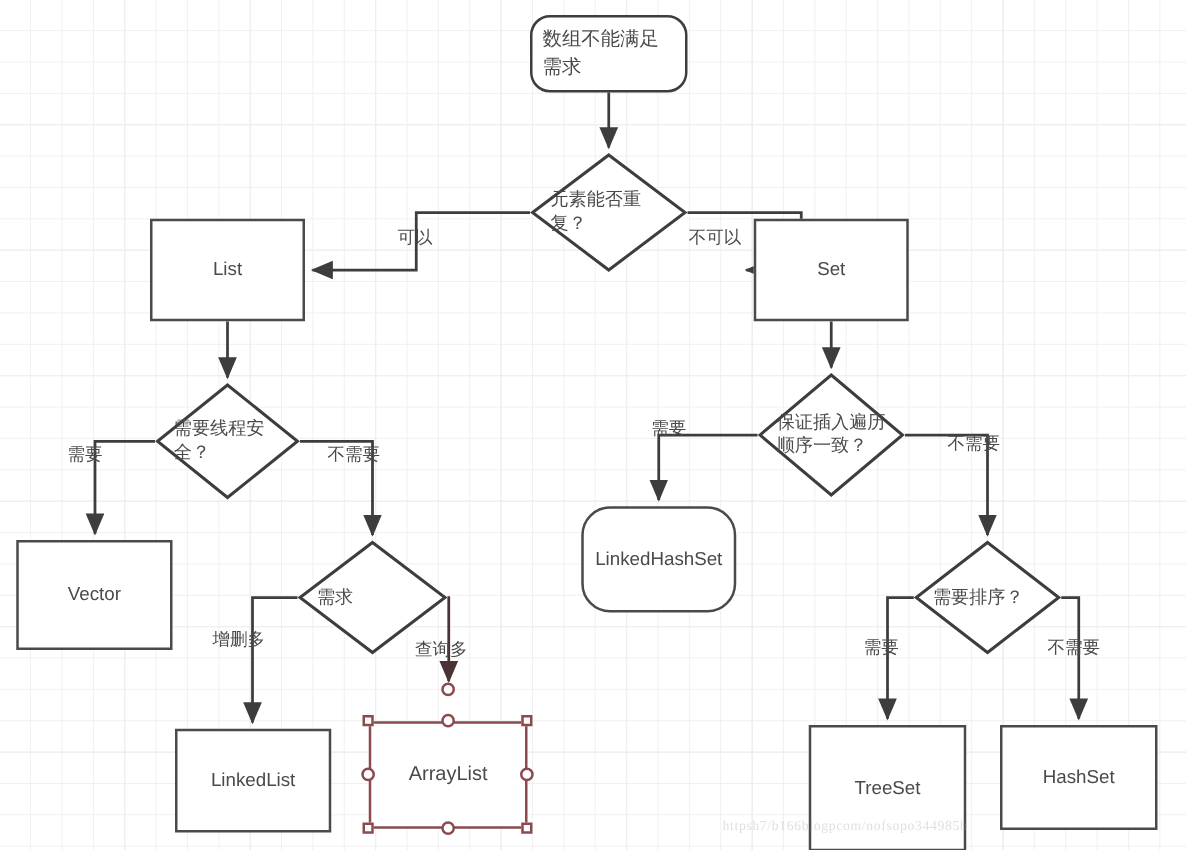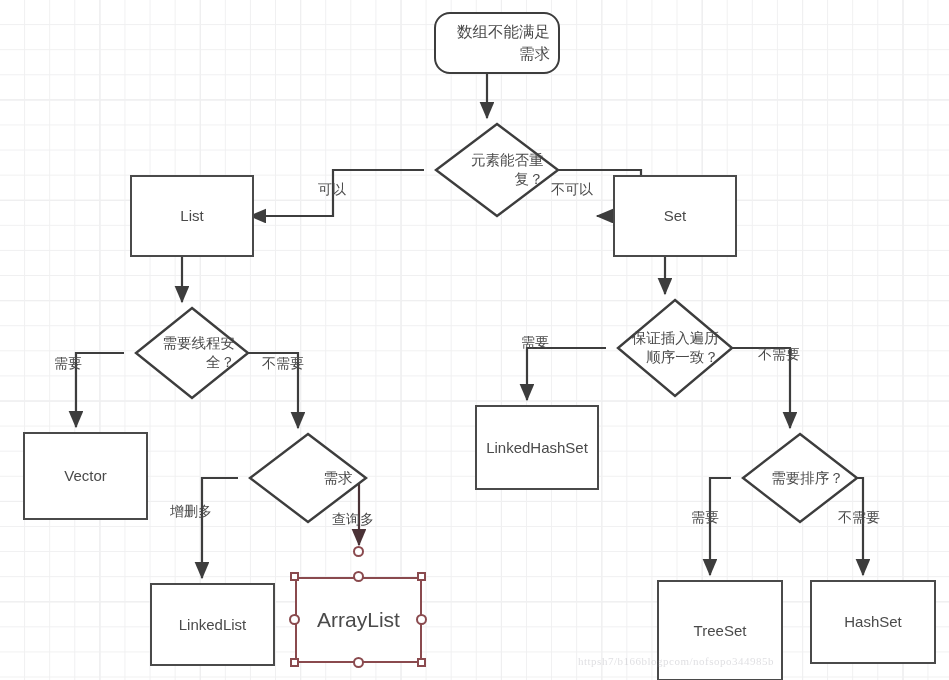--- a/index.html
+++ b/index.html
@@ -37,24 +37,23 @@
     width: 949px;
     height: 680px;
     pointer-events: none;
   }
   .node {
     position: absolute;
     box-sizing: border-box;
     display: flex;
     align-items: center;
     justify-content: center;
-    text-align: right;
+    text-align: left;
     color: #4a4a4a;
     z-index: 3;
-    margin-left: 10px;
   }
   .node-rect {
     border: 2px solid #4a4a4a;
     background: #ffffff;
     font-size: 15px;
     line-height: 20px;
     padding: 2px 6px;
   }
   .node-start {
     border: 2px solid #3d3d3d;
@@ -94,21 +93,21 @@
   
   .sel-box {
     position: absolute;
     box-sizing: border-box;
     border: 2px solid #8a4a4e;
     background: #ffffff;
     z-index: 5;
     display: flex;
     align-items: center;
     justify-content: center;
-    font-size: 21px;
+    font-size: 16px;
     color: #4a4a4a;
   }
   .handle-sq {
     position: absolute;
     width: 9px;
     height: 9px;
     background: #ffffff;
     border: 2px solid #8a4a4e;
     box-sizing: border-box;
     z-index: 7;
@@ -227,21 +226,21 @@
     <span>Vector</span>
   </div>
 
   <div class="node node-diamond" style="left:238px; top:432px; width:120px; height:92px;">
     <svg class="dshape" viewBox="0 0 120 92" preserveAspectRatio="none">
       <polygon points="60,2 118,46 60,90 2,46" fill="#ffffff" stroke="#3d3d3d" stroke-width="2.4"></polygon>
     </svg>
     <span class="dlabel">需求</span>
   </div>
 
-  <div class="node node-rect" style="left:465px; top:405px; width:124px; height:85px;">
+  <div class="node node-rect" style="left:465px; top:405px; width:124px; height:85px;border-radius:23px;">
     <span>LinkedHashSet</span>
   </div>
 
   <div class="node node-diamond" style="left:731px; top:432px; width:118px; height:92px;">
     <svg class="dshape" viewBox="0 0 118 92" preserveAspectRatio="none">
       <polygon points="59,2 116,46 59,90 2,46" fill="#ffffff" stroke="#3d3d3d" stroke-width="2.4"></polygon>
     </svg>
     <span class="dlabel">需要排序？</span>
   </div>
 

